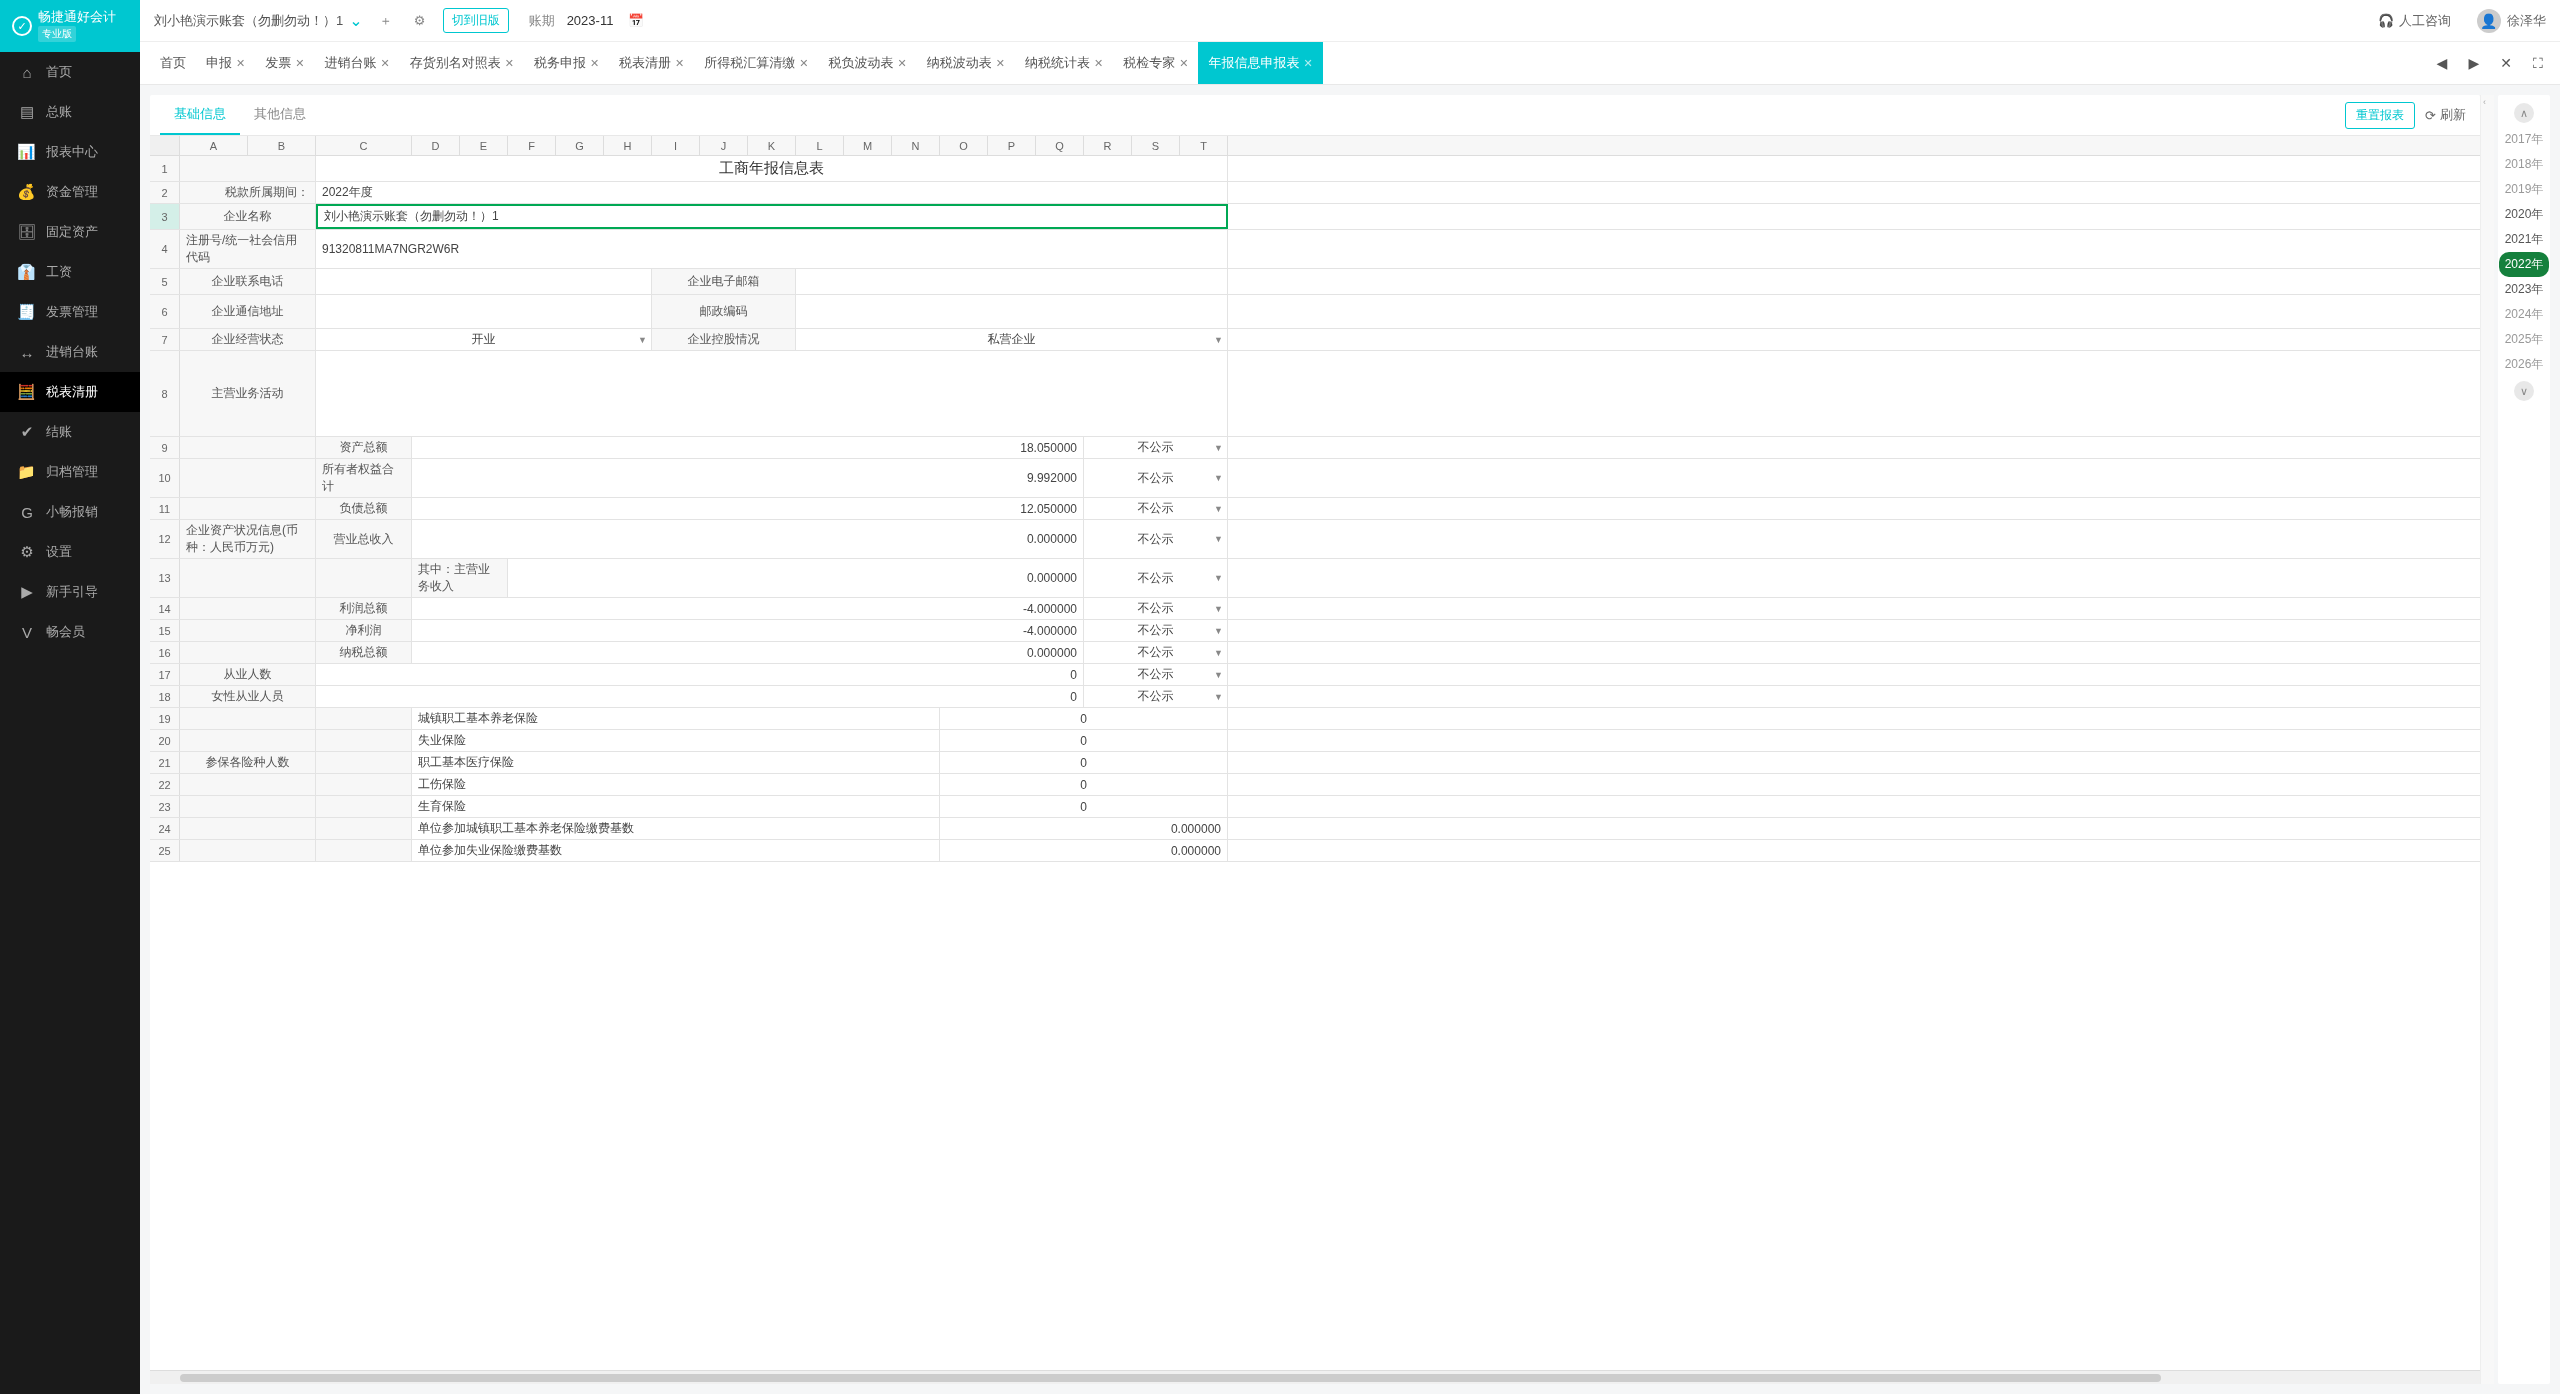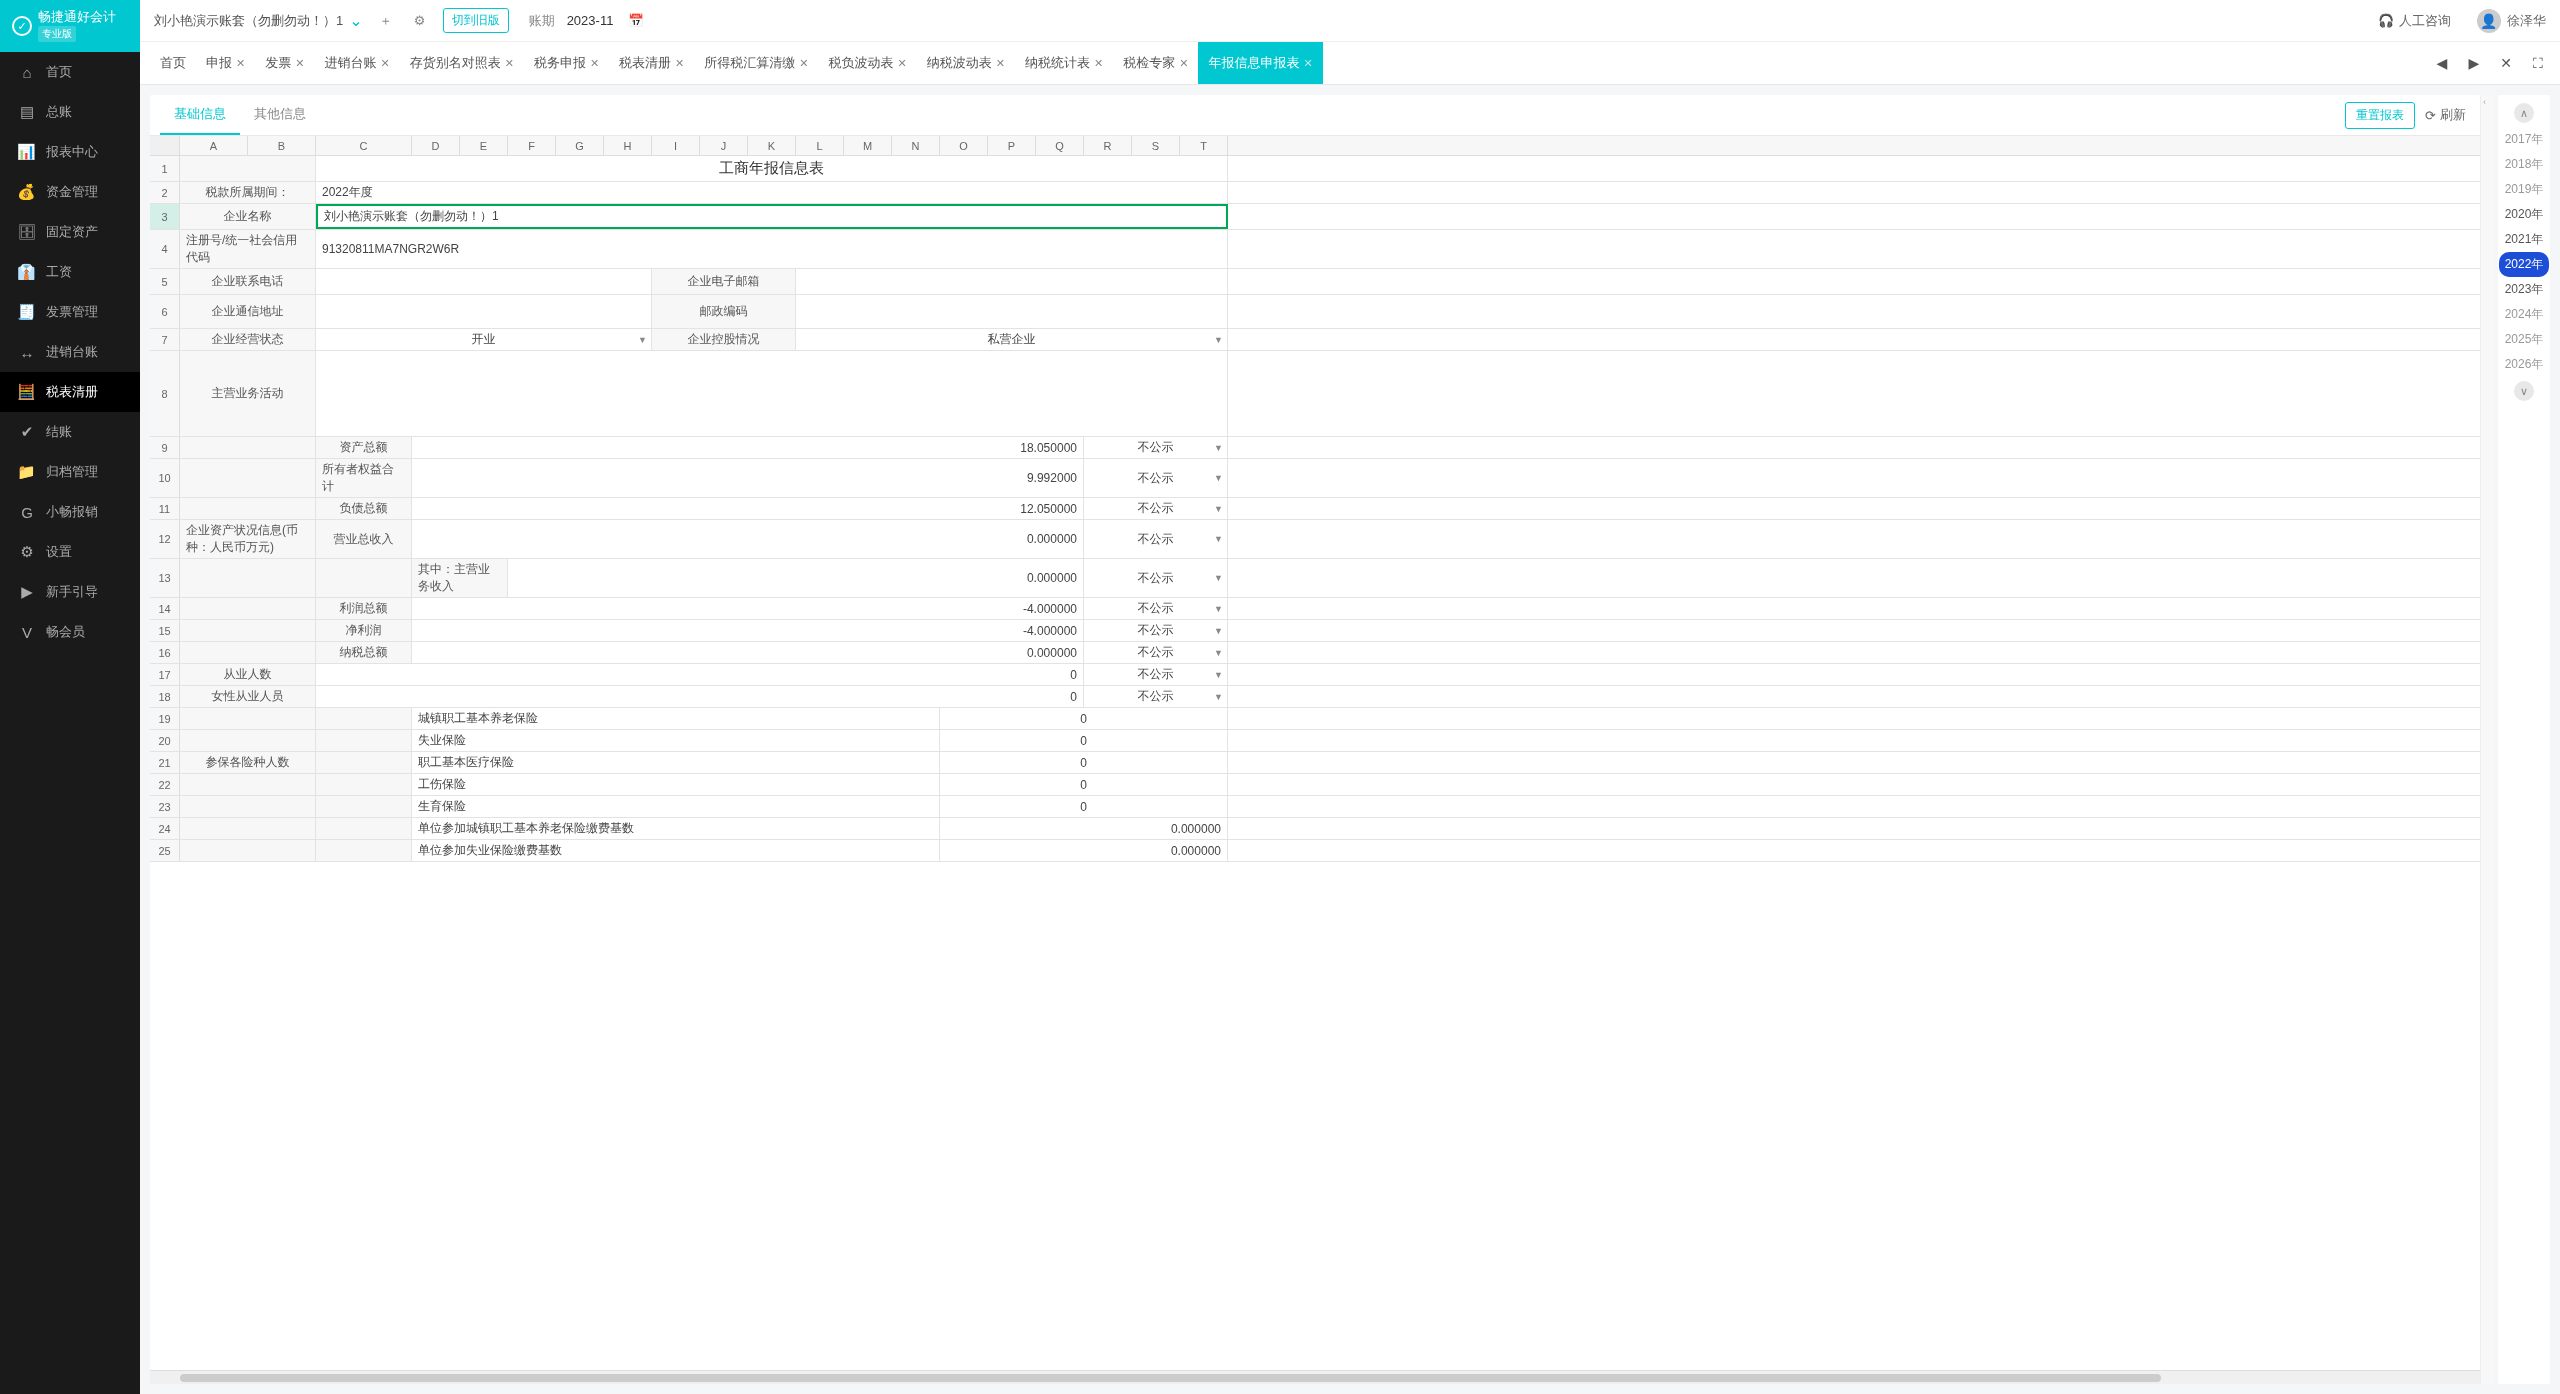--- a/index.html
+++ b/index.html
@@ -70,21 +70,21 @@
 
 
 .h-scroll { height: 14px; background: #f0f0f0; border-top: 1px solid #ddd; position: relative; }
 .h-thumb { position: absolute; left: 30px; width: 85%; height: 8px; background: #ccc; top: 3px; border-radius: 4px; }
 
 
 .year-rail { width: 52px; background: #fff; margin: 10px 10px 10px 4px; display: flex; flex-direction: column; align-items: center; padding: 8px 0; gap: 4px; border-radius: 2px; }
 .year-nav { width: 20px; height: 20px; background: #e8e8e8; border-radius: 50%; display: flex; align-items: center; justify-content: center; color: #888; cursor: pointer; font-size: 11px; }
 .year-item { font-size: 12px; color: #999; padding: 4px 6px; cursor: pointer; border-radius: 10px; }
 .year-item.enabled { color: #555; }
-.year-item.active { background: #1d4ed8; color: #fff; }
+.year-item.active { background: #15803d; color: #fff; }
 
 
 .v-scroll-gutter { width: 14px; background: #f8f8f8; margin: 10px 0 10px 0; border-left: 1px solid #eee; position: relative; }
 .v-caret { position: absolute; left: 2px; font-size: 9px; color: #aaa; }
 </style>
 </head>
 <body>
 
 <div class="app">
 
@@ -291,21 +291,21 @@
           <div class="grid-body" id="grid-body">
               <div class="grid-row" style="min-height: 26px;">
                 <div class="row-header">1</div>
                 <div class="cell header-cell" style="width: 136px;"></div>
                 <div class="cell title-cell" style="width: 912px;">
                   <span>工商年报信息表</span>
                 </div>
               </div>
               <div class="grid-row">
                 <div class="row-header">2</div>
-                <div class="cell header-cell right" style="width: 136px; justify-content: center;">
+                <div class="cell header-cell right" style="width: 136px;">
                   <span>税款所属期间：</span>
                 </div>
                 <div class="cell " style="width: 912px;">
                   <span>2022年度</span>
                 </div>
               </div>
               <div class="grid-row">
                 <div class="row-header selected">3</div>
                 <div class="cell header-cell center" style="width: 136px;">
                   <span>企业名称</span>

